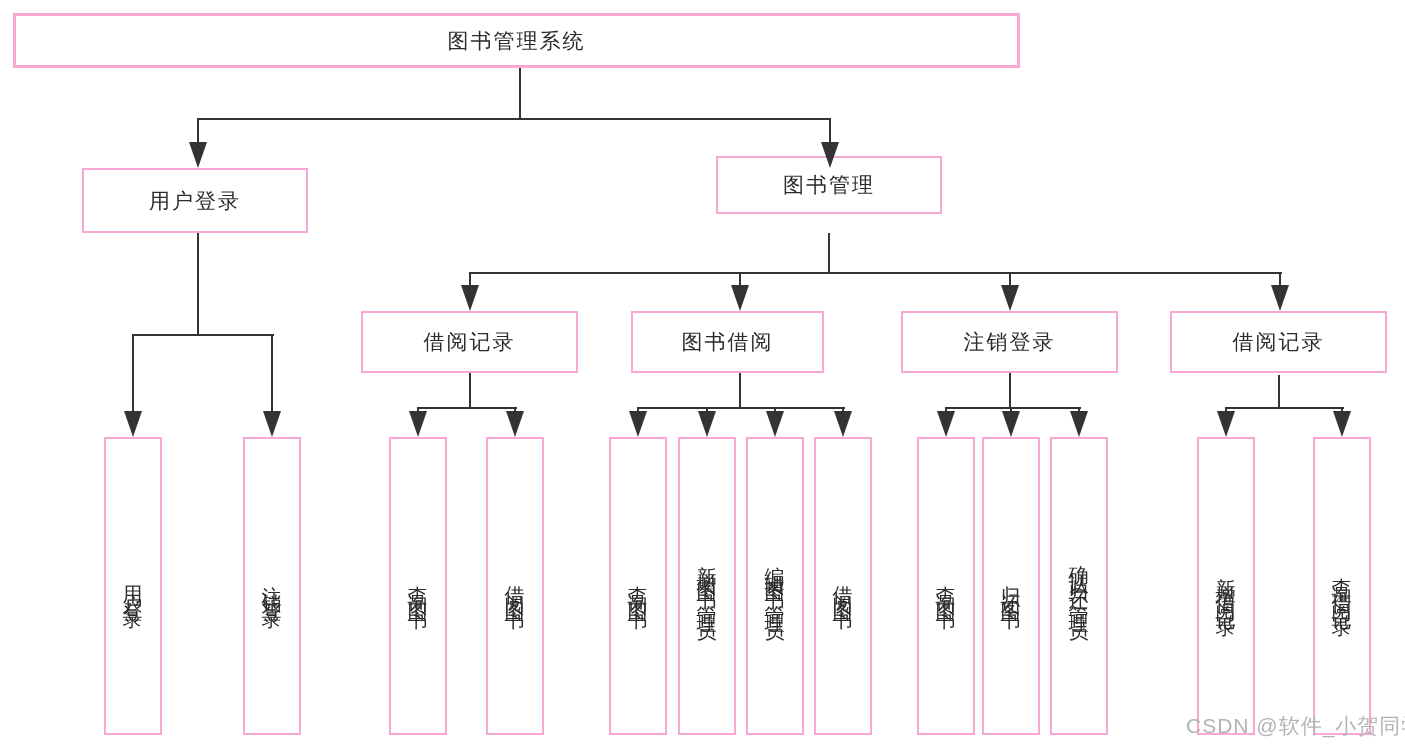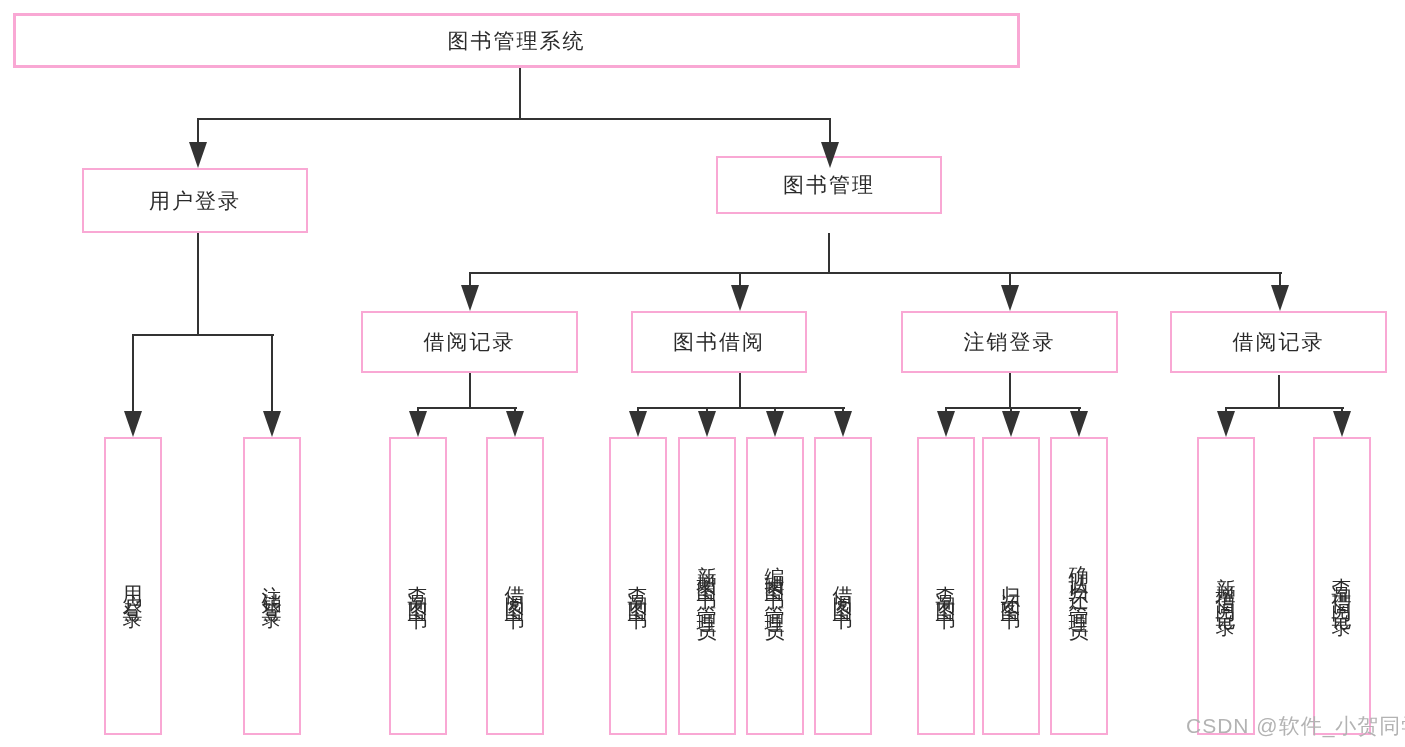--- a/index.html
+++ b/index.html
@@ -42,21 +42,21 @@
   <div class="box" style="left:82px;top:168px;width:226px;height:65px;">
     <span class="lbl">用户登录</span>
   </div>
   <div class="box" style="left:716px;top:156px;width:226px;height:58px;">
     <span class="lbl">图书管理</span>
   </div>
 
   <div class="box" style="left:361px;top:311px;width:217px;height:62px;">
     <span class="lbl">借阅记录</span>
   </div>
-  <div class="box" style="left:631px;top:311px;width:176px;height:62px;">
+  <div class="box" style="left:631px;top:311px;width:193px;height:62px;">
     <span class="lbl">图书借阅</span>
   </div>
   <div class="box" style="left:901px;top:311px;width:217px;height:62px;">
     <span class="lbl">注销登录</span>
   </div>
   <div class="box" style="left:1170px;top:311px;width:217px;height:62px;">
     <span class="lbl">借阅记录</span>
   </div>
 
   <div class="box leaf" style="left:104px;top:437px;width:58px;height:298px;">

